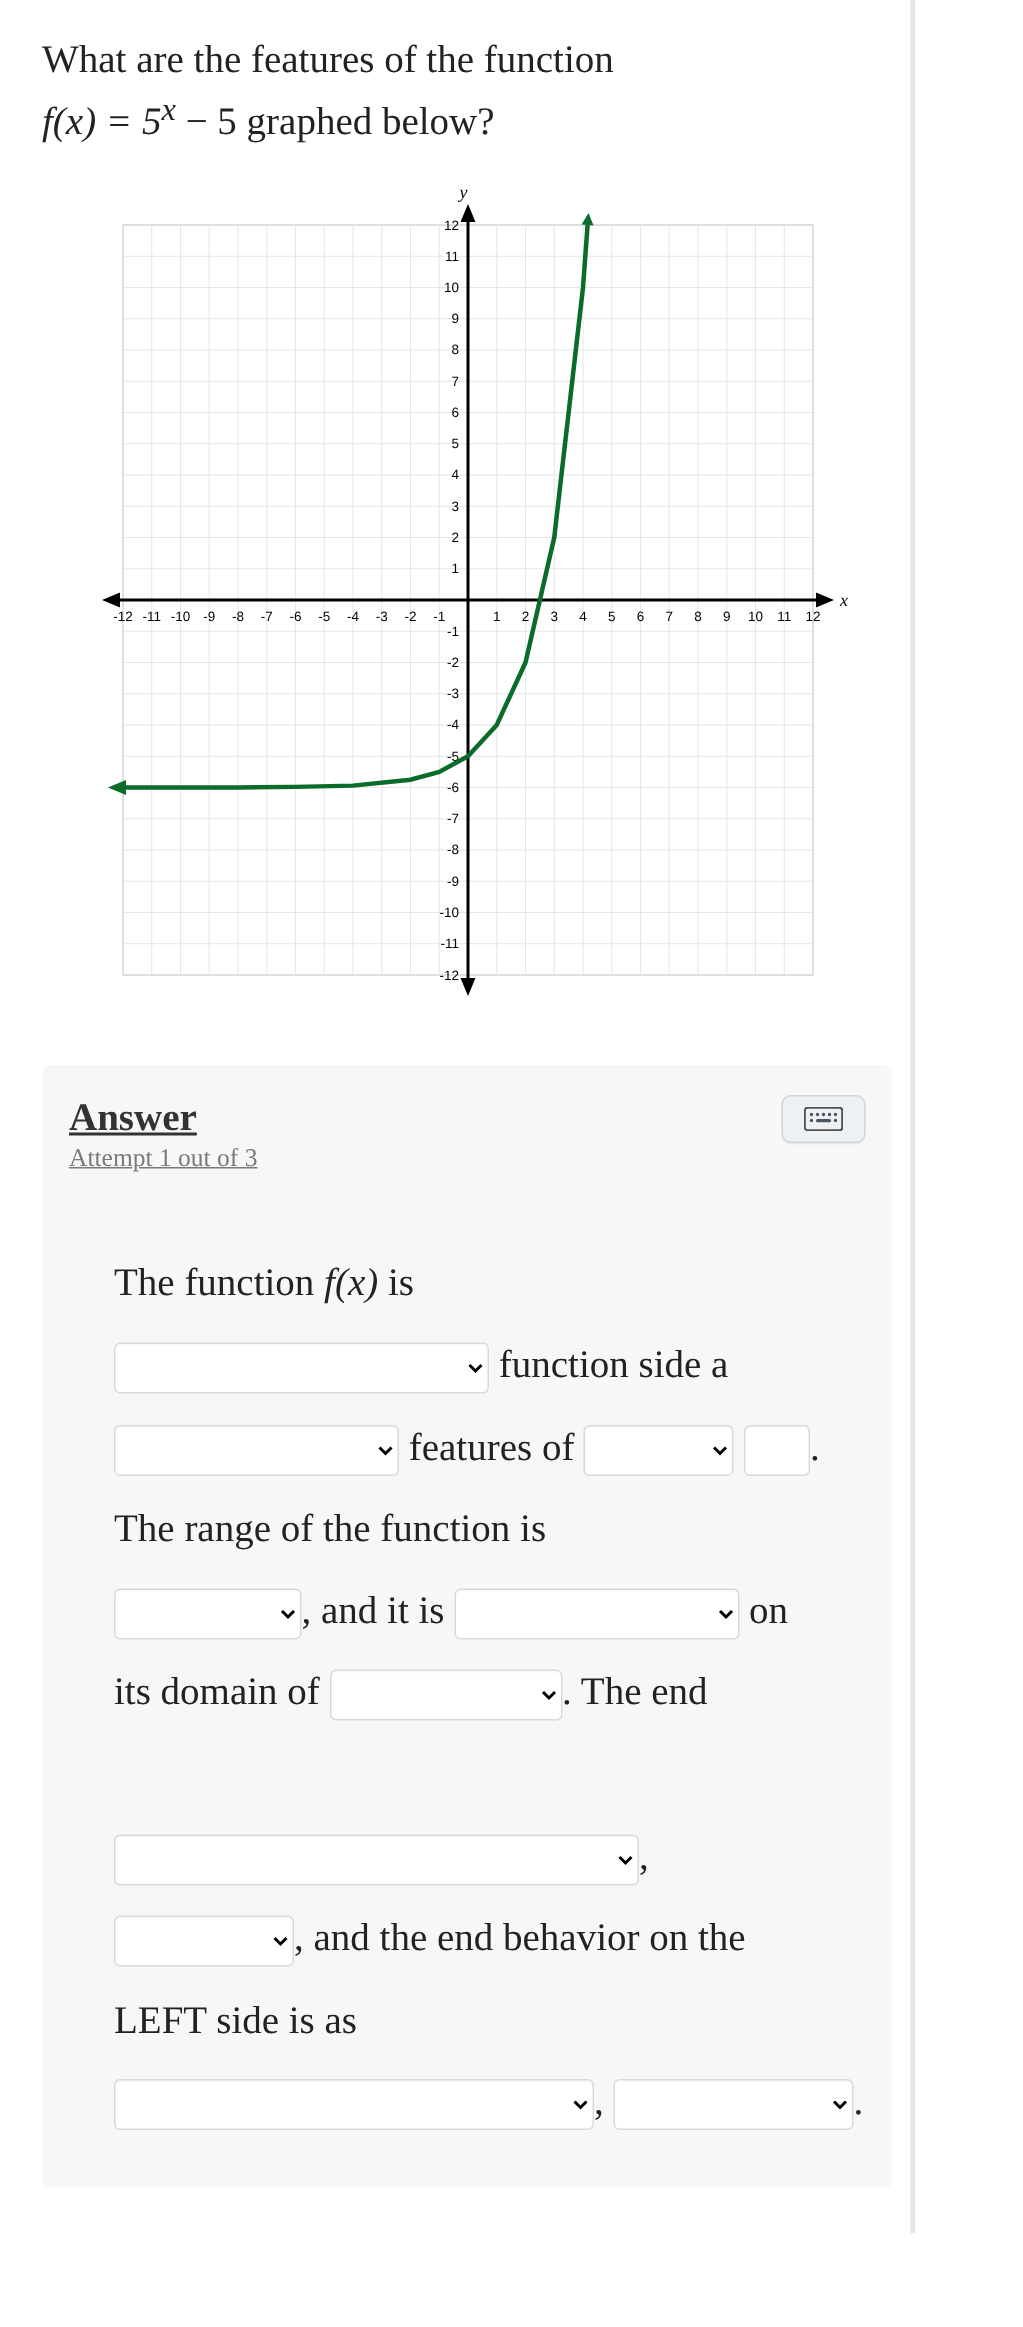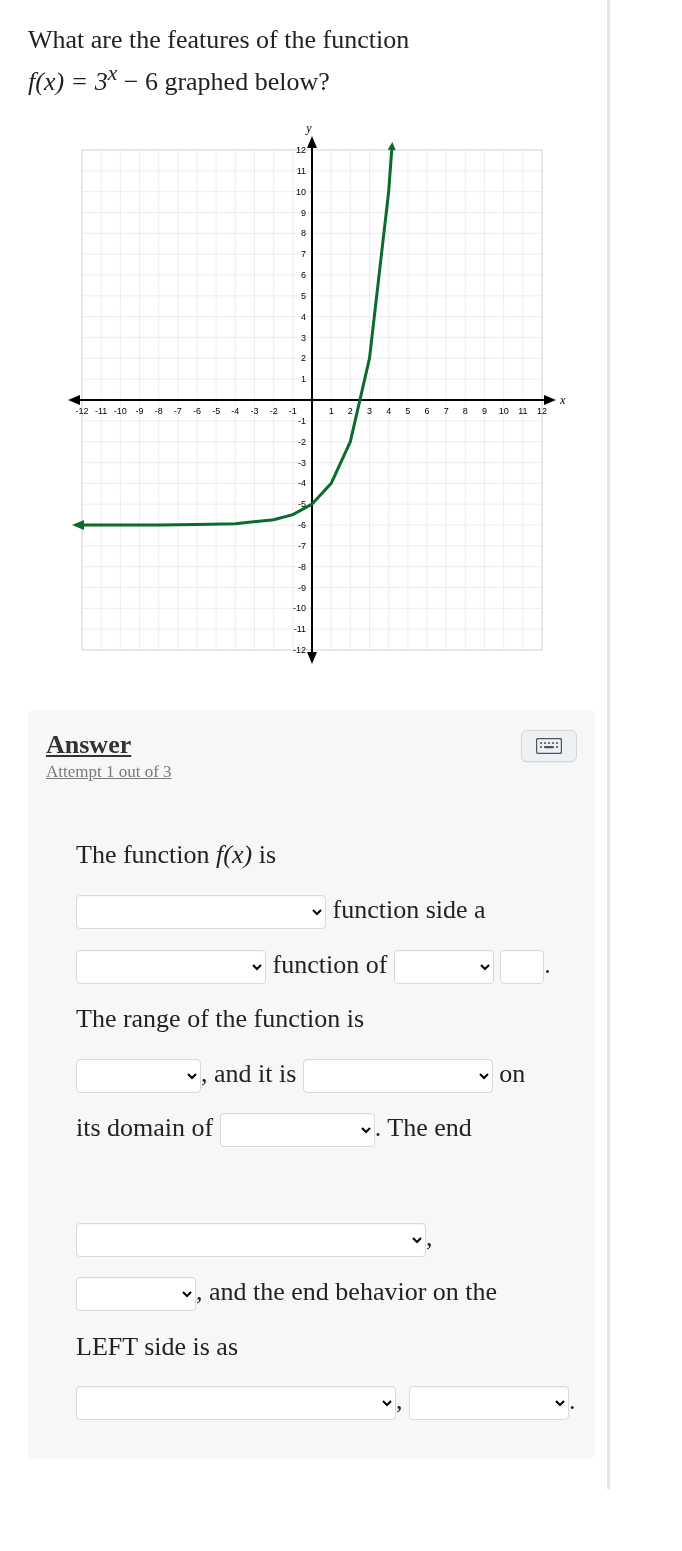--- a/index.html
+++ b/index.html
@@ -75,21 +75,21 @@
   .w-350 { width: 350px; }
   .w-320 { width: 320px; }
 </style>
 </head>
 <body>
 
 <div class="page">
 
   <div class="question">
     <span>What are the features of the function</span><br>
-    <span class="math-i">f(x) = 3</span><sup class="math-i">x</sup><span> − 6 graphed below?</span>
+    <span class="math-i">f(x) = 5</span><sup class="math-i">x</sup><span> − 5 graphed below?</span>
   </div>
 
   <div class="graph-wrap">
     <svg class="graph" width="520" height="560" viewBox="0 0 520 560">
       <g id="graph-root">
           <line x1="30" y1="530" x2="30" y2="30" stroke="#e6e6e6" stroke-width="0.7"></line>
           <line x1="49.16666666666667" y1="530" x2="49.16666666666667" y2="30" stroke="#e6e6e6" stroke-width="0.7"></line>
           <line x1="68.33333333333334" y1="530" x2="68.33333333333334" y2="30" stroke="#e6e6e6" stroke-width="0.7"></line>
           <line x1="87.5" y1="530" x2="87.5" y2="30" stroke="#e6e6e6" stroke-width="0.7"></line>
           <line x1="106.66666666666667" y1="530" x2="106.66666666666667" y2="30" stroke="#e6e6e6" stroke-width="0.7"></line>
@@ -221,21 +221,21 @@
           <rect x="8" y="8" width="10" height="2.2" rx="1" fill="#4a5560"></rect>
         </svg>
       </div>
     </div>
 
     <div class="prose">
       <span>The function </span><span class="math-i">f(x)</span><span> is</span><br>
 
       <select class="blank w-250"><option></option></select><span> function side a</span><br>
 
-      <select class="blank w-190"><option></option></select><span> function of </span><select class="blank w-100"><option></option></select>
+      <select class="blank w-190"><option></option></select><span> features of </span><select class="blank w-100"><option></option></select>
 
       <input class="blank tiny" style=""><span>. The range of the function is</span><br>
 
       <select class="blank w-125"><option></option></select><span>, and it is </span><select class="blank w-190"><option></option></select><span> on</span><br>
 
       <span>its domain of </span><select class="blank w-155"><option></option></select><span>. The end</span><br>
 
       <br>
 
       <select class="blank w-350"><option></option></select><span>,</span><br>

